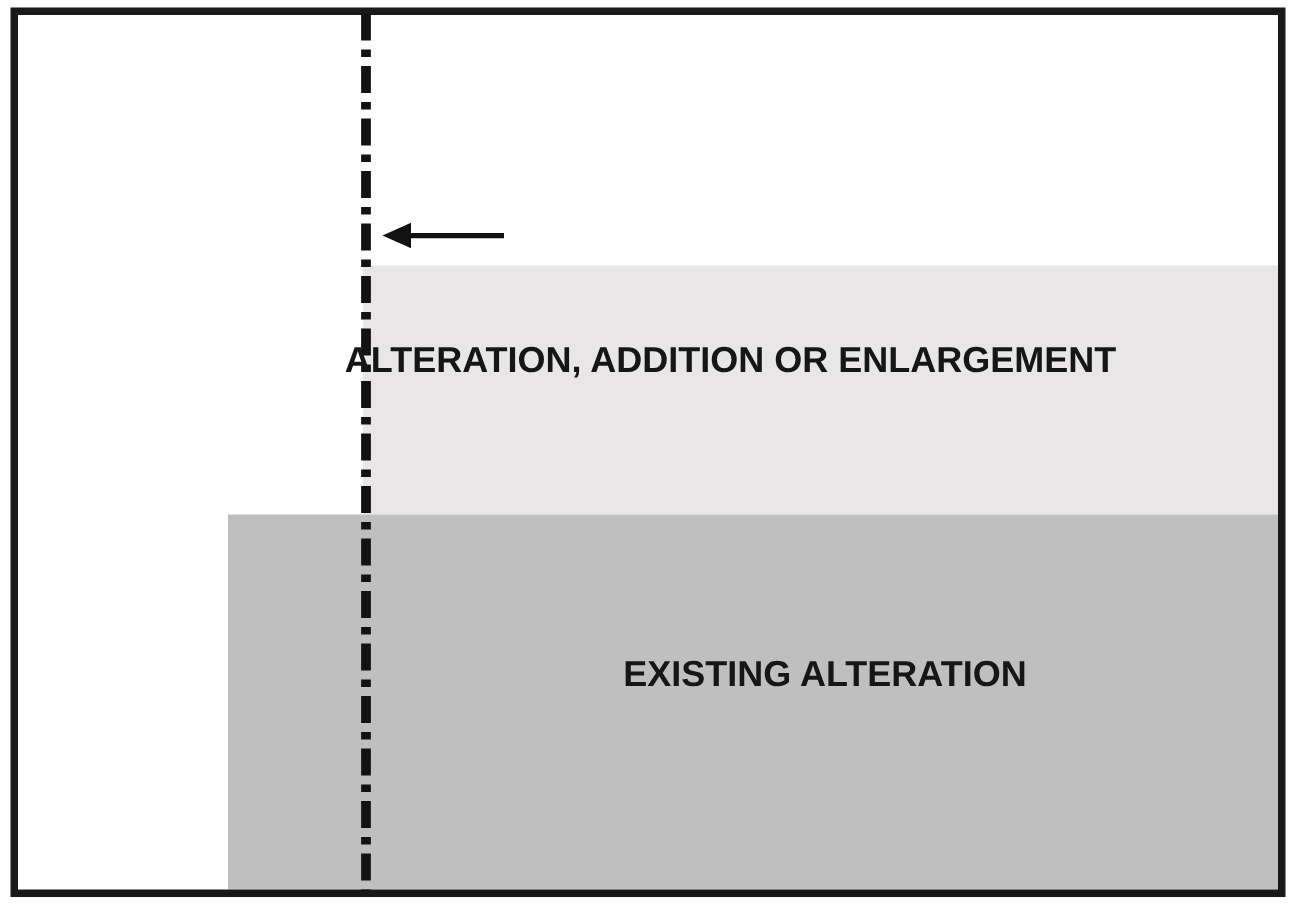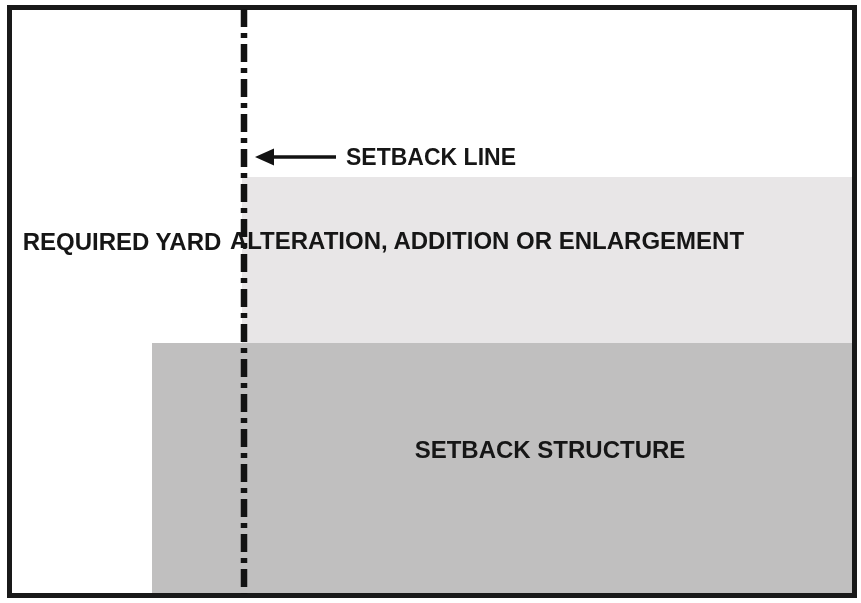--- a/index.html
+++ b/index.html
@@ -84,21 +84,19 @@
   <div class="frame"></div>
 
   <svg class="overlay" viewBox="0 0 861 603">
     <line x1="244" y1="9" x2="244" y2="594" stroke-width="6.5" stroke-dasharray="18 6 5 6" stroke="#121212"></line>
     <g>
       <line x1="270" y1="157" x2="336" y2="157" stroke-width="3.5" stroke="#121212"></line>
       <polygon points="255,157 274,148.5 274,165.5" fill="#121212"></polygon>
     </g>
   </svg>
 
-  <span class="label label-required-yard">REQUIRED YARD</span>
 
-  <span class="label label-setback">SETBACK LINE</span>
 
   <span class="label label-alteration">ALTERATION, ADDITION OR ENLARGEMENT</span>
 
-  <span class="label label-existing">SETBACK STRUCTURE</span>
+  <span class="label label-existing">EXISTING ALTERATION</span>
 
 </div>
 
 </body></html>

